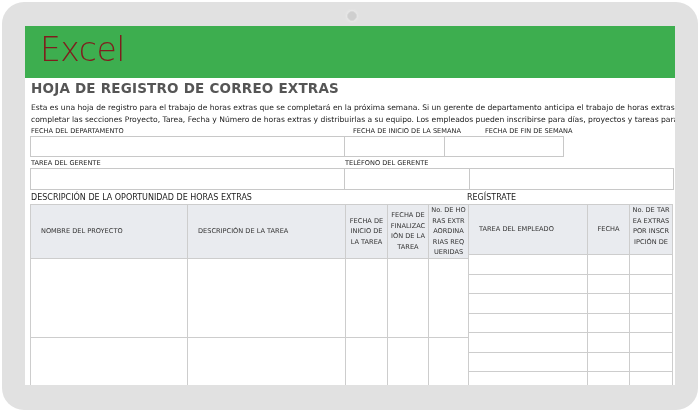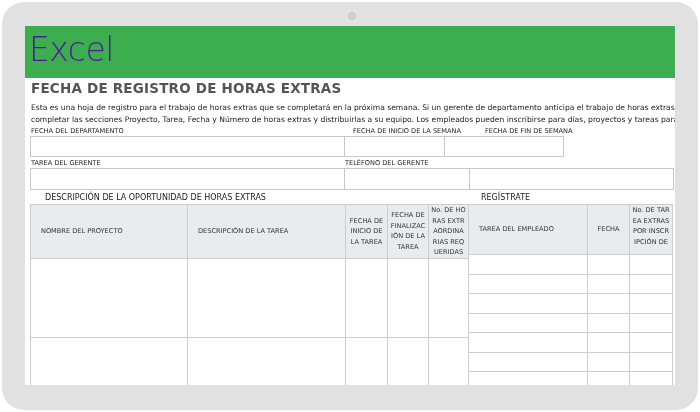--- a/index.html
+++ b/index.html
@@ -2,46 +2,46 @@
 <html><head>
 <meta charset="utf-8">
 <style>
   html, body { margin:0; padding:0; }
   body { width:700px; height:412px; overflow:hidden; background:#ffffff; font-family:"DejaVu Sans", sans-serif; }
   .device { position:absolute; left:0; top:0; width:700px; height:412px; background:#fff; }
   .frame { position:absolute; left:2px; top:2px; width:696px; height:408px; background:#e1e1e1; border-radius:22px; }
   .camera { position:absolute; left:345px; top:9px; width:8px; height:8px; border-radius:50%; background:#cfcfcf; border:1px solid #d8d8d8; box-shadow:0 0 3px #f2f2f2; }
   .screen { position:absolute; left:25px; top:26px; width:650px; height:359px; background:#ffffff; overflow:hidden; }
   .banner { position:absolute; left:0; top:0; width:650px; height:52px; background:#3dae4f; }
-  .banner-title { position:absolute; left:4px; top:4px; color:#4c1d95; font-family:"DejaVu Sans", sans-serif; font-size:33px; font-weight:300; letter-spacing:-0.5px; }
+  .banner-title { position:absolute; left:15px; top:4px; color:#7f1d1d; font-family:"DejaVu Sans", sans-serif; font-size:33px; font-weight:300; letter-spacing:-0.5px; }
   .sheet-title { position:absolute; left:6px; top:54px; font-size:13.5px; font-weight:bold; color:#555555; letter-spacing:0.2px; }
   .desc { position:absolute; left:6px; top:74px; width:640px; font-size:7.6px; line-height:15px; color:#222; white-space:nowrap; }
   .lbl { position:absolute; font-size:6.6px; color:#222; white-space:nowrap; }
   .box { position:absolute; border:1px solid #c8c8c8; background:#fff; box-sizing:border-box; }
-  .section { position:absolute; font-size:8px; color:#222; white-space:nowrap;margin-left:14px; }
+  .section { position:absolute; font-size:8px; color:#222; white-space:nowrap; }
   table { position:absolute; border-collapse:collapse; table-layout:fixed; }
   th { background:#e9ebef; border:1.5px solid #cdcdcd; font-size:6.6px; font-weight:normal; color:#333; padding:0 2px; line-height:10.5px; overflow:hidden; }
   td { border:1.5px solid #cdcdcd; background:#fff; padding:0; }
   .th-left { text-align:left; padding-left:10px; }
   .th-center { text-align:center; }
 </style>
 </head>
 <body>
 
 <div class="device">
   <div class="frame">
     <div class="camera"></div>
   </div>
 
   <div class="screen">
     <div class="banner">
       <div class="banner-title">Excel</div>
     </div>
 
-    <div class="sheet-title">FECHA DE REGISTRO DE HORAS EXTRAS</div>
+    <div class="sheet-title">HOJA DE REGISTRO DE CORREO EXTRAS</div>
     <div class="desc">
       <div>Esta es una hoja de registro para el trabajo de horas extras que se completará en la próxima semana. Si un gerente de departamento anticipa el trabajo de horas extras, debe</div>
       <div style="margin-top:-3px;">completar las secciones Proyecto, Tarea, Fecha y Número de horas extras y distribuirlas a su equipo. Los empleados pueden inscribirse para días, proyectos y tareas para las</div>
     </div>
 
     <div class="lbl" style="left:6px; top:101px;">FECHA DEL DEPARTAMENTO</div>
     <div class="lbl" style="left:328px; top:101px;">FECHA DE INICIO DE LA SEMANA</div>
     <div class="lbl" style="left:460px; top:101px;">FECHA DE FIN DE SEMANA</div>
 
     <div class="box" style="left:5px; top:110px; width:315px; height:21px;"></div>

